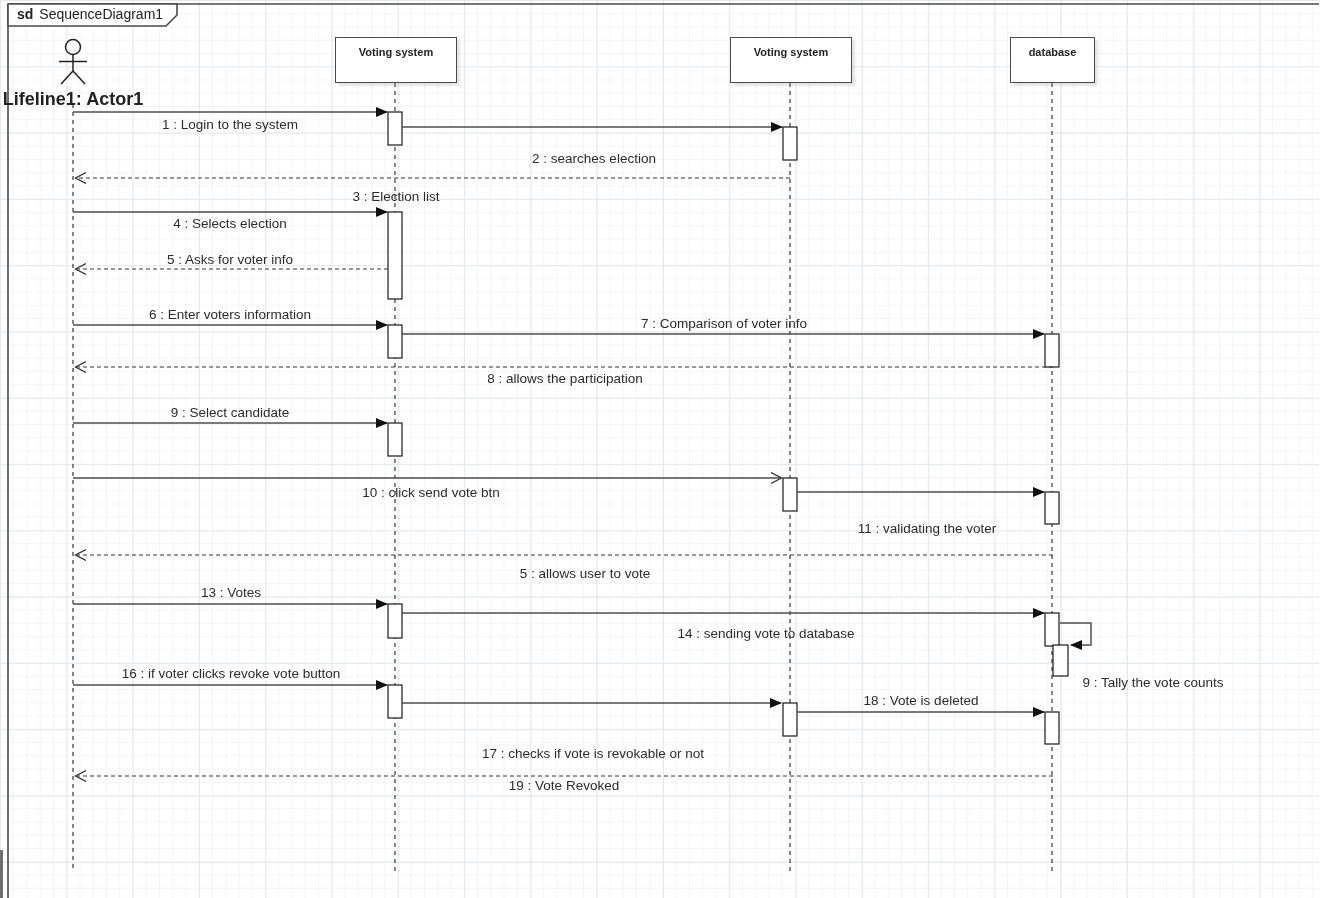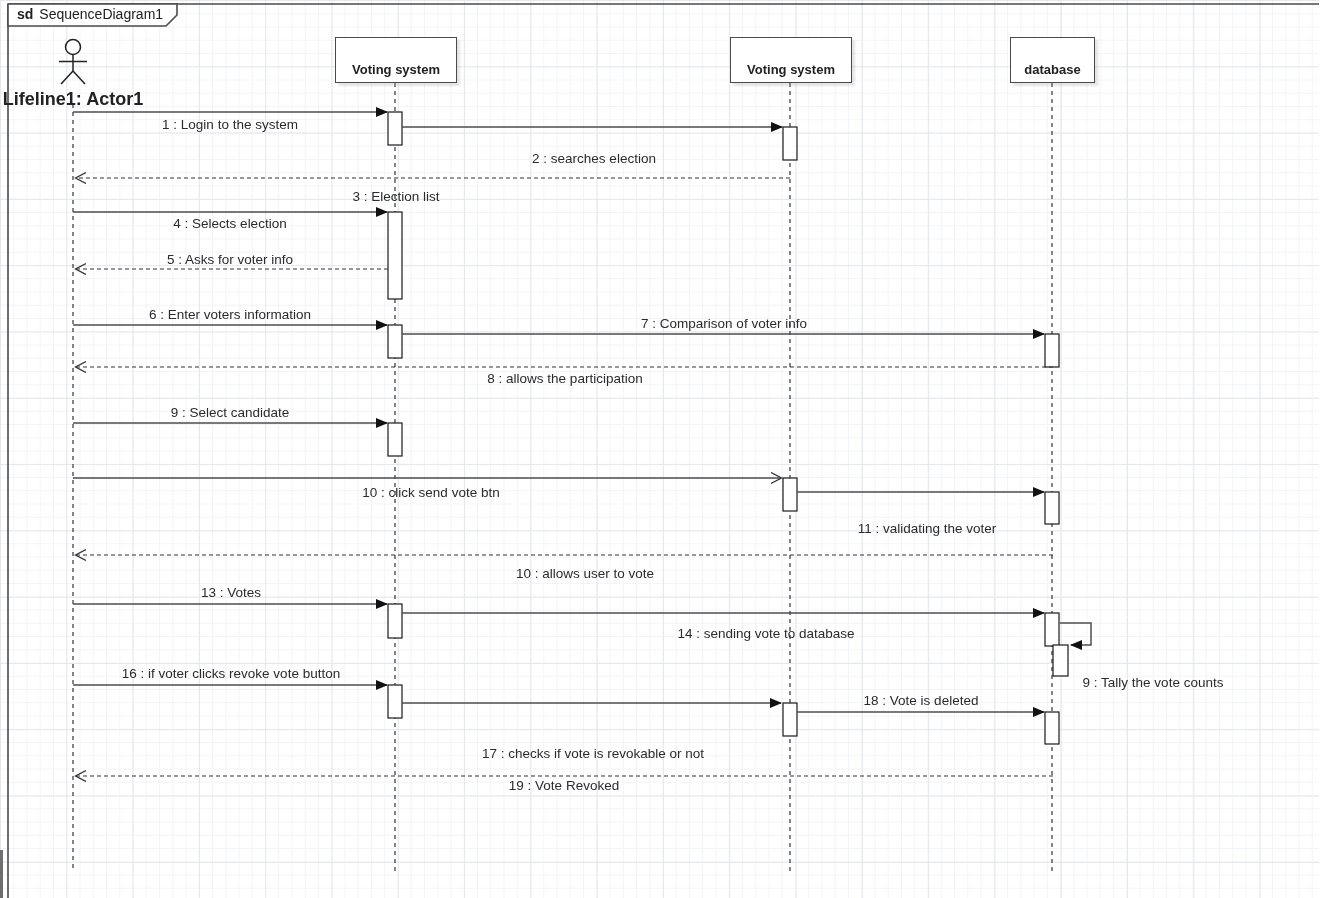--- a/index.html
+++ b/index.html
@@ -10,21 +10,21 @@
     background-image:
       linear-gradient(to right, #e4e7ec 1px, transparent 1px),
       linear-gradient(to bottom, #e4e7ec 1px, transparent 1px),
       linear-gradient(to right, #f3f4f7 1px, transparent 1px),
       linear-gradient(to bottom, #f3f4f7 1px, transparent 1px);
     background-size:66.3px 66.3px,66.3px 66.3px,13.26px 13.26px,13.26px 13.26px;
   }
   svg#diagram-svg{position:absolute;left:0;top:0;width:1323px;height:898px;}
   .head-box{
     position:absolute;background:#fff;border:1.5px solid #4a4a4a;box-sizing:border-box;
-    text-align:center;font-weight:bold;font-size:13px;padding-top:24px;
+    text-align:center;font-weight:bold;font-size:11px;padding-top:8px;
     box-shadow:3px 3px 2px rgba(150,150,150,0.25);
   }
   .msg-label{
     position:absolute;font-size:13.5px;color:#2b2b2b;white-space:nowrap;
     transform:translateX(-50%);
   }
   #frame-label{
     position:absolute;left:17px;top:6px;font-size:14px;white-space:nowrap;
   }
   #frame-label .tag{font-weight:bold;margin-right:6px;}
@@ -121,21 +121,21 @@
       <div class="msg-label" style="left: 594px; top: 151px;">2 : searches election</div>
       <div class="msg-label" style="left: 396px; top: 189px;">3 : Election list</div>
       <div class="msg-label" style="left: 230px; top: 216px;">4 : Selects election</div>
       <div class="msg-label" style="left: 230px; top: 252px;">5 : Asks for voter info</div>
       <div class="msg-label" style="left: 230px; top: 307px;">6 : Enter voters information</div>
       <div class="msg-label" style="left: 724px; top: 316px;">7 : Comparison of voter info</div>
       <div class="msg-label" style="left: 565px; top: 371px;">8 : allows the participation</div>
       <div class="msg-label" style="left: 230px; top: 405px;">9 : Select candidate</div>
       <div class="msg-label" style="left: 431px; top: 485px;">10 : click send vote btn</div>
       <div class="msg-label" style="left: 927px; top: 521px;">11 : validating the voter</div>
-      <div class="msg-label" style="left: 585px; top: 566px;">10 : allows user to vote</div>
+      <div class="msg-label" style="left: 585px; top: 566px;">5 : allows user to vote</div>
       <div class="msg-label" style="left: 231px; top: 585px;">13 : Votes</div>
       <div class="msg-label" style="left: 766px; top: 594px; margin-top: 32px;">14 : sending vote to database</div>
       <div class="msg-label" style="left: 231px; top: 666px;">16 : if voter clicks revoke vote button</div>
       <div class="msg-label" style="left: 921px; top: 693px;">18 : Vote is deleted</div>
       <div class="msg-label" style="left: 593px; top: 746px;">17 : checks if vote is revokable or not</div>
       <div class="msg-label" style="left: 564px; top: 778px;">19 : Vote Revoked</div>
       <div class="msg-label" style="left: 1153px; top: 675px;">9 : Tally the vote counts</div>
     </div>
 
   <div id="edge-sliver"></div>

